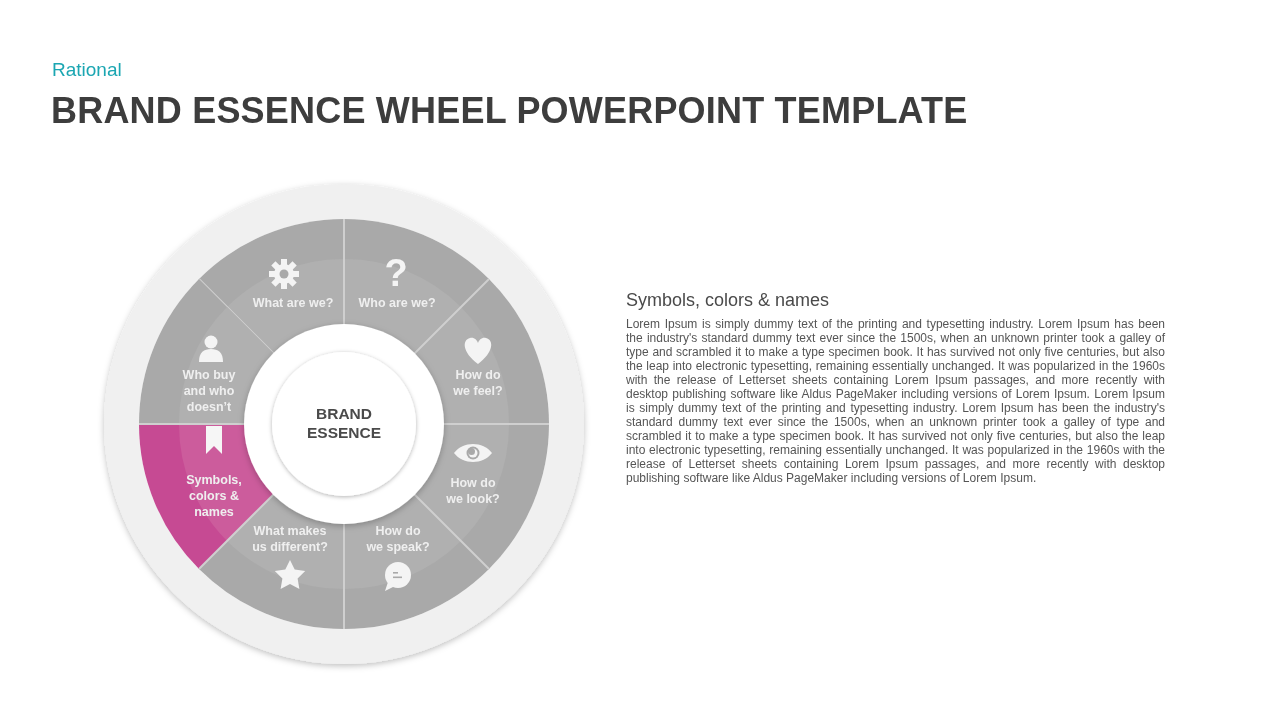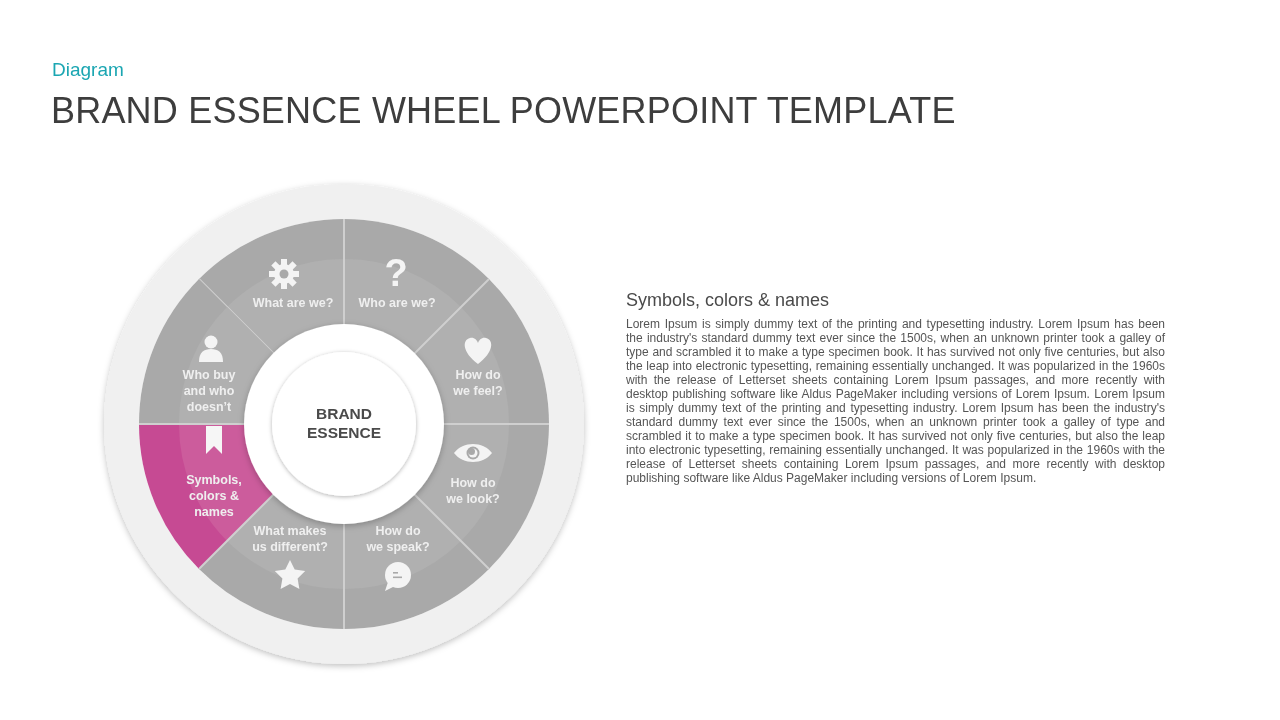--- a/index.html
+++ b/index.html
@@ -8,21 +8,21 @@
     background: #ffffff;
     font-family: "Liberation Sans", sans-serif;
     position: relative;
   }
   .subtitle {
     position: absolute; left: 52px; top: 59px;
     font-size: 19px; color: #1ba6b2;
   }
   .title {
     position: absolute; left: 51px; top: 90px;
-    font-size: 36px; font-weight: normal; color: #3d3d3d;
+    font-size: 36px; font-weight: bold; color: #3d3d3d;
     letter-spacing: 0.2px; white-space: nowrap;
   }
   .wheel {
     position: absolute; left: 94px; top: 174px;
     width: 500px; height: 500px;
   }
   .wheel svg { display: block; }
   .seg-label {
     font-family: "Liberation Sans", sans-serif;
     font-weight: bold; font-size: 12.5px; fill: #efefef;
@@ -42,21 +42,21 @@
     font-size: 18px; font-weight: normal; color: #4a4a4a; margin: 0 0 6px 0;
   }
   .desc-body {
     font-size: 12px; line-height: 14px; color: #555555;
     text-align: justify; margin: 0;
   }
 </style>
 </head>
 <body>
 
-<div class="subtitle">Diagram</div>
+<div class="subtitle">Rational</div>
 <div class="title">BRAND ESSENCE WHEEL POWERPOINT TEMPLATE</div>
 
 <div class="wheel">
 
   <svg width="500" height="500" viewBox="0 0 500 500">
     <defs>
       <filter id="sh" x="-20%" y="-20%" width="140%" height="140%">
         <feDropShadow dx="0" dy="2" stdDeviation="3" flood-color="#000" flood-opacity="0.25"></feDropShadow>
       </filter>
       <filter id="sh2" x="-20%" y="-20%" width="140%" height="140%">

